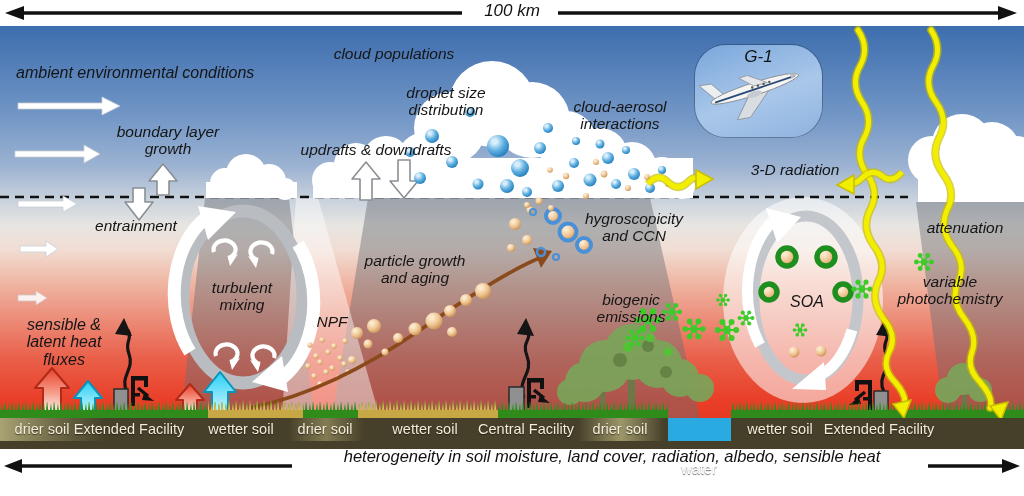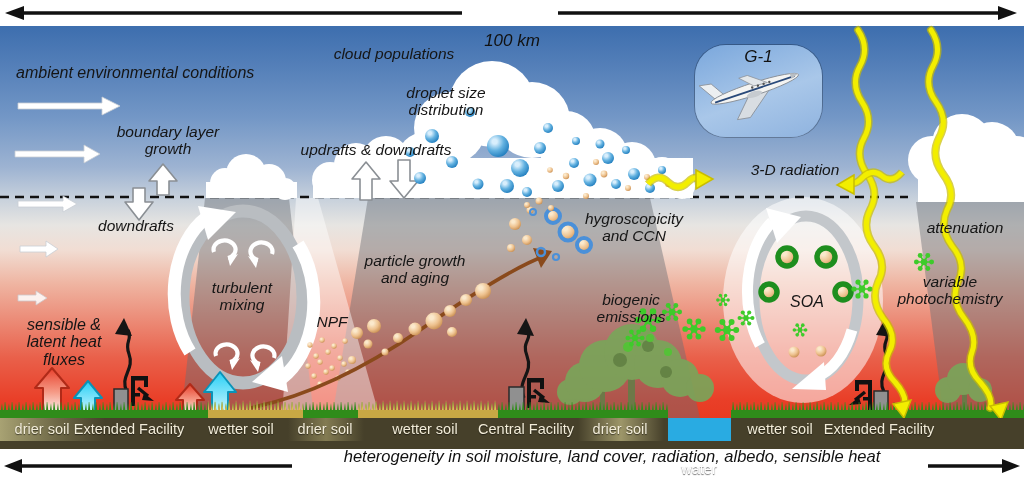--- a/index.html
+++ b/index.html
@@ -22,21 +22,21 @@
   #soil{position:absolute;left:0;top:418px;width:1024px;height:31px;z-index:20;
     background:var(--soil_dark,#46402a);}
   #soil .patch{position:absolute;top:0;height:23px;}
   #soil .seg-label{position:absolute;top:3px;transform:translateX(-50%);
     font-size:14.5px;color:#f3edd9;text-shadow:0 1px 1px rgba(0,0,0,.55);white-space:nowrap;}
   #water-box{position:absolute;left:668px;top:0;width:63px;height:23px;
     background:var(--water,#29abe2);}
   #caption{position:absolute;left:297px;top:447px;width:630px;z-index:30;
     text-align:center;font-style:italic;font-size:16.5px;color:#111;line-height:1.17;}
   #scale-top{position:absolute;left:462px;top:1px;width:100px;text-align:center;z-index:30;
-    font-style:italic;font-size:17px;color:#111;margin-top:30px;}
+    font-style:italic;font-size:17px;color:#111;}
 </style>
 </head>
 <body>
 
 <div id="scene">
 
   <div id="skybg"></div>
 
   <svg class="deco" width="1024" height="496" viewBox="0 0 1024 496">
     <defs>
@@ -410,24 +410,26 @@
           <circle cx="44" cy="-2" r="1.2" fill="#555"></circle>
         <path d="M84,-4 L92,-1 L84,2 Z" fill="#b8bec4"></path>
       </g>
     </svg>
   </div>
 
   <div class="lbl left" style="left:16px;top:64px;width:270px;font-size:16px;">ambient environmental conditions</div>
   <div class="lbl" style="left:324px;top:46px;width:140px;font-size:15.5px;">cloud populations</div>
   <div class="lbl" style="left:386px;top:85px;width:120px;font-size:15.5px;">droplet size
 distribution</div>
+  <div class="lbl" style="left:560px;top:99px;width:120px;font-size:15.5px;">cloud-aerosol
+interactions</div>
   <div class="lbl" style="left:108px;top:124px;width:120px;font-size:15.5px;">boundary layer
 growth</div>
   <div class="lbl" style="left:288px;top:142px;width:176px;font-size:15.5px;">updrafts &amp; downdrafts</div>
-  <div class="lbl" style="left:86px;top:218px;width:100px;font-size:15.5px;">downdrafts</div>
+  <div class="lbl" style="left:86px;top:218px;width:100px;font-size:15.5px;">entrainment</div>
   <div class="lbl" style="left:740px;top:162px;width:110px;font-size:15.5px;">3-D radiation</div>
   <div class="lbl" style="left:192px;top:280px;width:100px;font-size:15.5px;">turbulent
 mixing</div>
   <div class="lbl" style="left:306px;top:314px;width:52px;font-size:15.5px;">NPF</div>
   <div class="lbl" style="left:355px;top:253px;width:120px;font-size:15.5px;">particle growth
 and aging</div>
   <div class="lbl" style="left:573px;top:211px;width:122px;font-size:15.5px;">hygroscopicity
 and CCN</div>
   <div class="lbl" style="left:586px;top:292px;width:90px;font-size:15.5px;">biogenic
 emissions</div>

